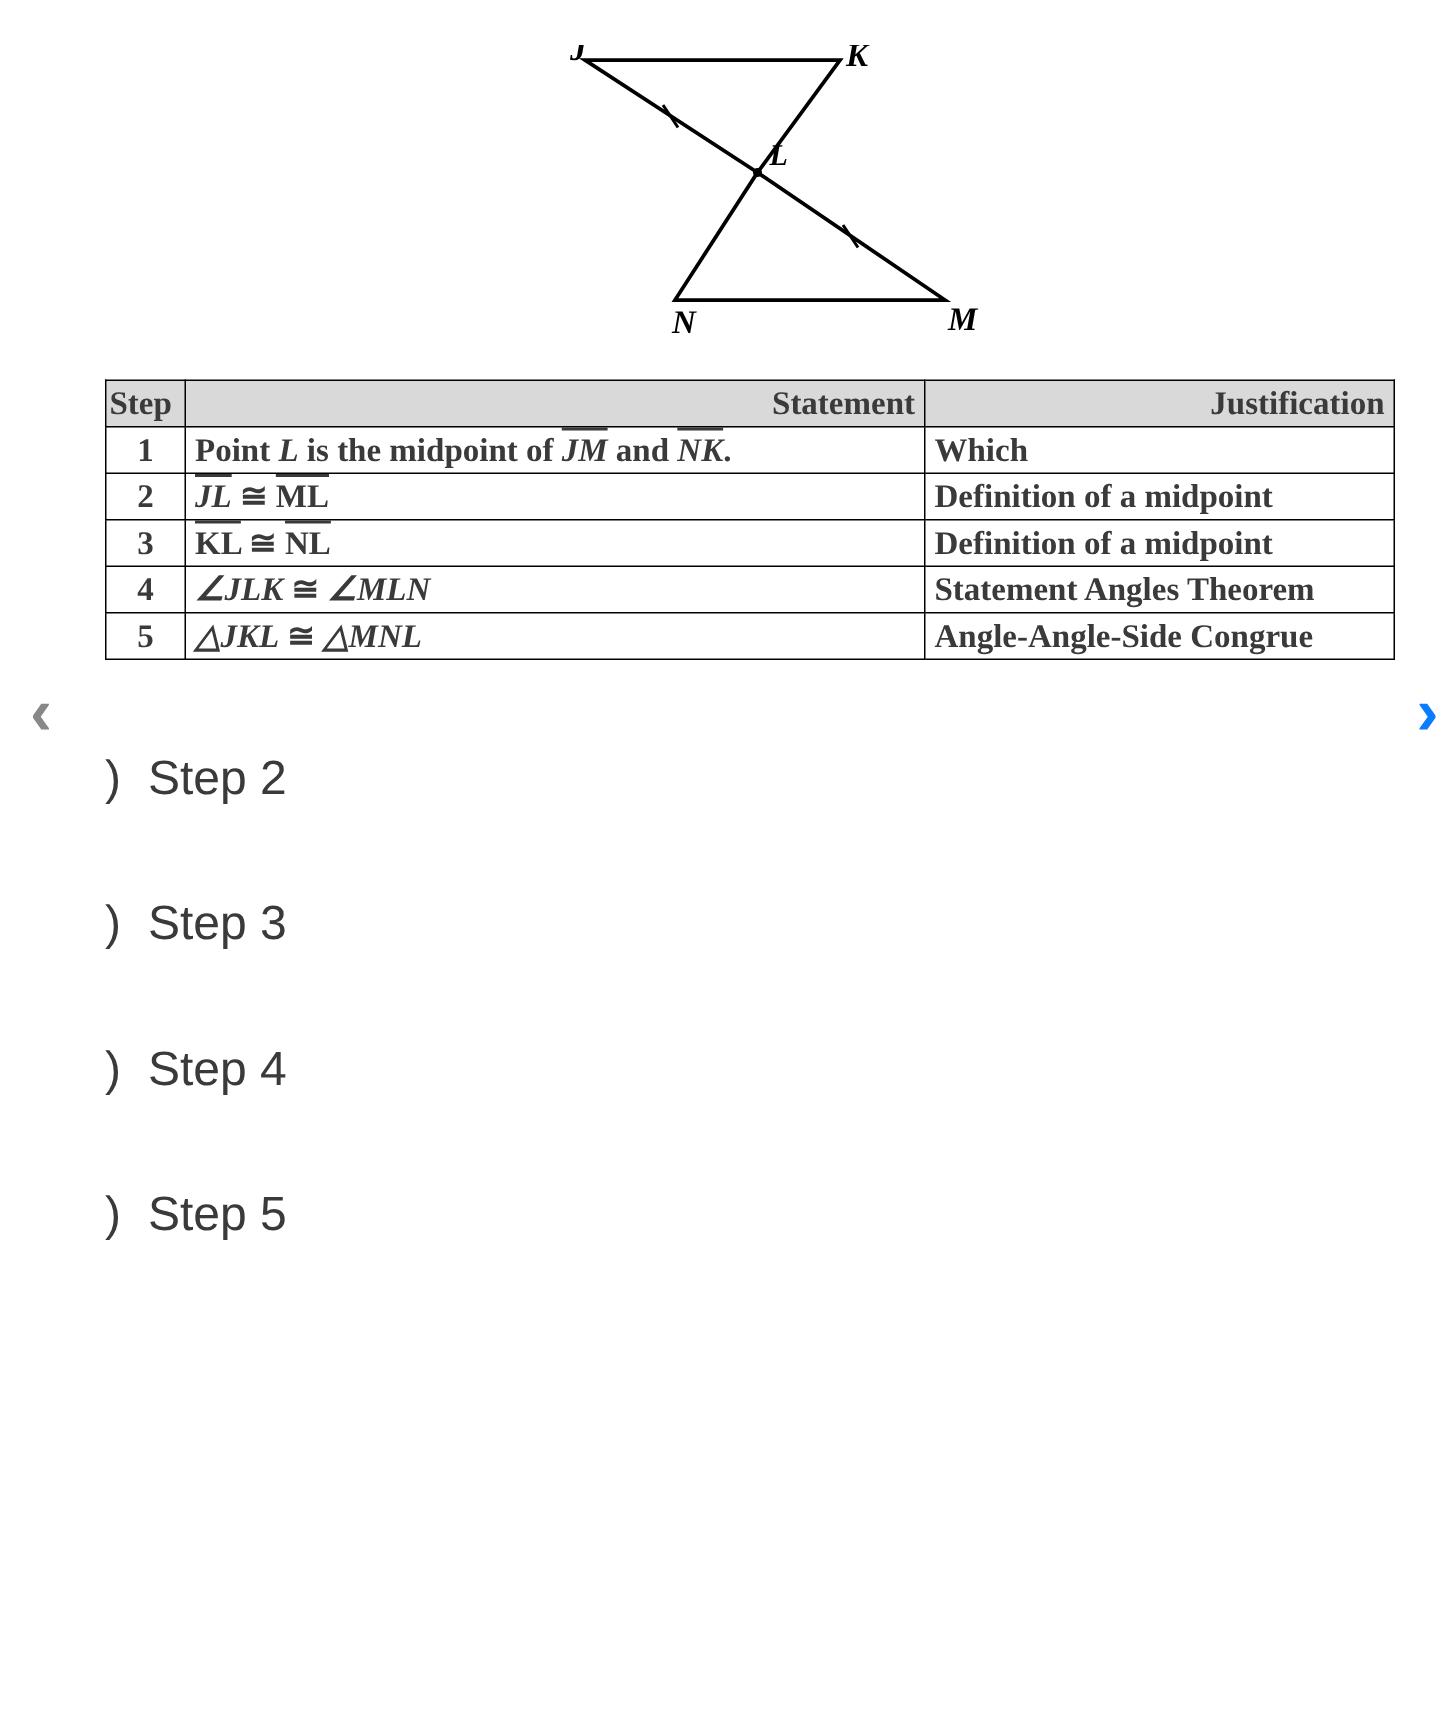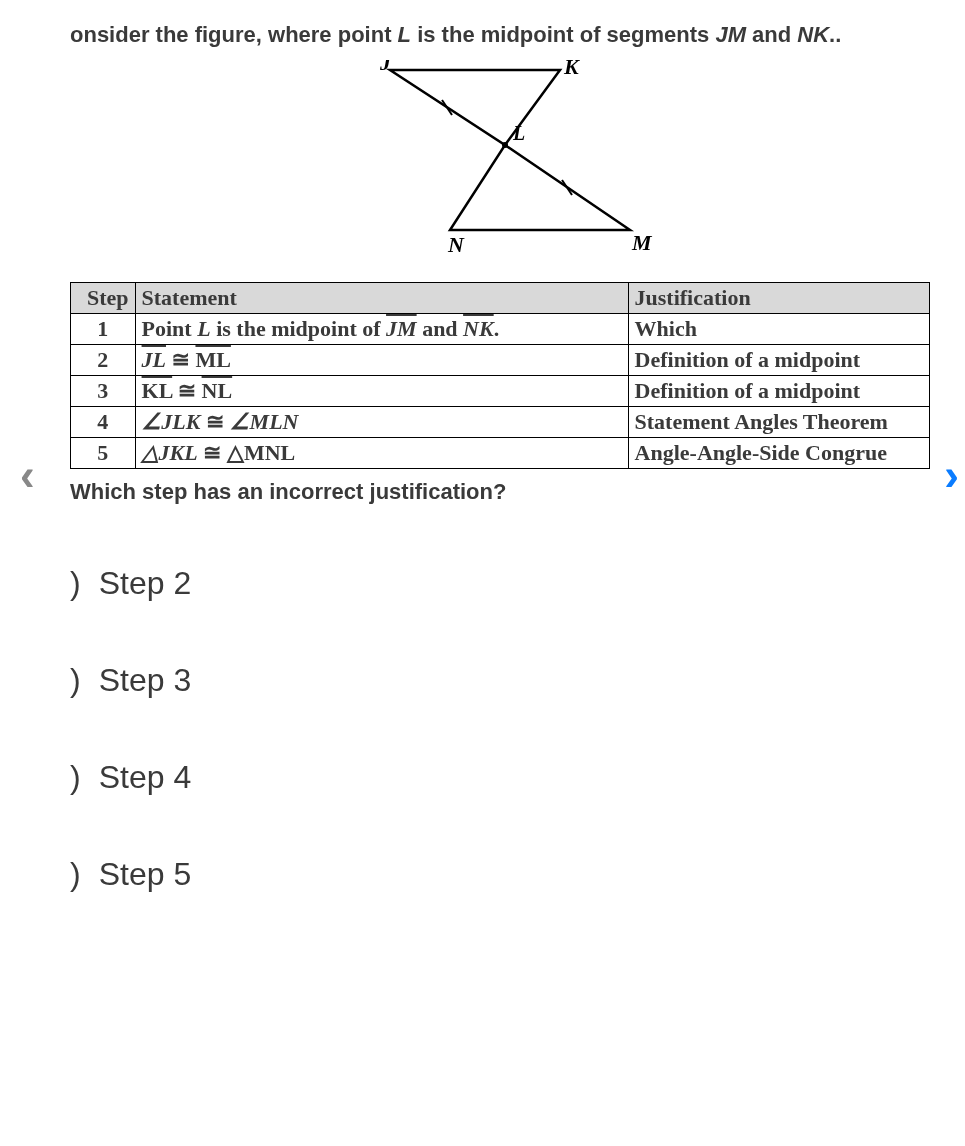--- a/index.html
+++ b/index.html
@@ -36,34 +36,34 @@
     width: 860px;
     margin-top: 8px;
     font-family: "Times New Roman", Times, serif;
   }
   .proof-table th {
     background: #d9d9d9;
     border: 1px solid #000;
     font-weight: 700;
     font-size: 22px;
     padding: 2px 6px;
-    text-align: left;
+    text-align: right;
   }
   .proof-table td {
     border: 1px solid #000;
     font-weight: 700;
     font-size: 22px;
     padding: 2px 6px;
     vertical-align: top;
   }
   .proof-table td.step {
     text-align: center;
     width: 40px;
   }
-  .proof-table th.step-h { width: 40px; text-align: left; padding-left:16px;}
+  .proof-table th.step-h { width: 40px; text-align: left; padding-left:2px;}
   .proof-table td.statement { width: 480px; }
   .proof-table td.just { }
   .overline {
     text-decoration: overline;
   }
   .question-line {
     font-weight: 700;
     font-size: 22px;
     margin-top: 10px;
   }
@@ -93,23 +93,20 @@
   .nav-right { right: 6px; color: #0a7cff; }
 </style>
 </head>
 <body>
 
 <div class="nav-chevron nav-left">‹</div>
 <div class="nav-chevron nav-right">›</div>
 
 <div class="content">
 
-  <div class="prompt-line">
-    <span>onsider the figure, where point </span><span class="ital">L</span><span> is the midpoint of segments </span><span class="ital">JM</span><span> and </span><span class="ital">NK</span><span>..</span>
-  </div>
 
   <div class="figure-wrap">
     <svg width="360" height="210" viewBox="0 0 360 210">
 
       <polygon points="60,10 230,10 175,85" fill="none" stroke="#000" stroke-width="2.5"></polygon>
       <polygon points="120,170 300,170 175,85" fill="none" stroke="#000" stroke-width="2.5"></polygon>
 
       <line x1="112" y1="40" x2="122" y2="55" stroke="#000" stroke-width="2"></line>
       <line x1="232" y1="120" x2="242" y2="135" stroke="#000" stroke-width="2"></line>
 
@@ -154,28 +151,27 @@
     <tr>
       <td class="step">4</td>
       <td class="statement">
         <span style="font-style:italic">∠JLK</span><span> ≅ </span><span style="font-style:italic">∠MLN</span>
       </td>
       <td class="just">Statement Angles Theorem</td>
     </tr>
     <tr>
       <td class="step">5</td>
       <td class="statement">
-        <span style="font-style:italic">△JKL</span><span> ≅ </span><span style="">△MNL</span>
+        <span style="font-style:italic">△JKL</span><span> ≅ </span><span style="font-style:italic">△MNL</span>
       </td>
       <td class="just">Angle-Angle-Side Congrue</td>
     </tr>
   </tbody>
     </table>
 
-  <div class="question-line">Which step has an incorrect justification?</div>
 
   <div class="options">
     <div class="option">
       <span class="paren">)</span>
       <span>Step 2</span>
     </div>
     <div class="option">
       <span class="paren">)</span>
       <span>Step 3</span>
     </div>

